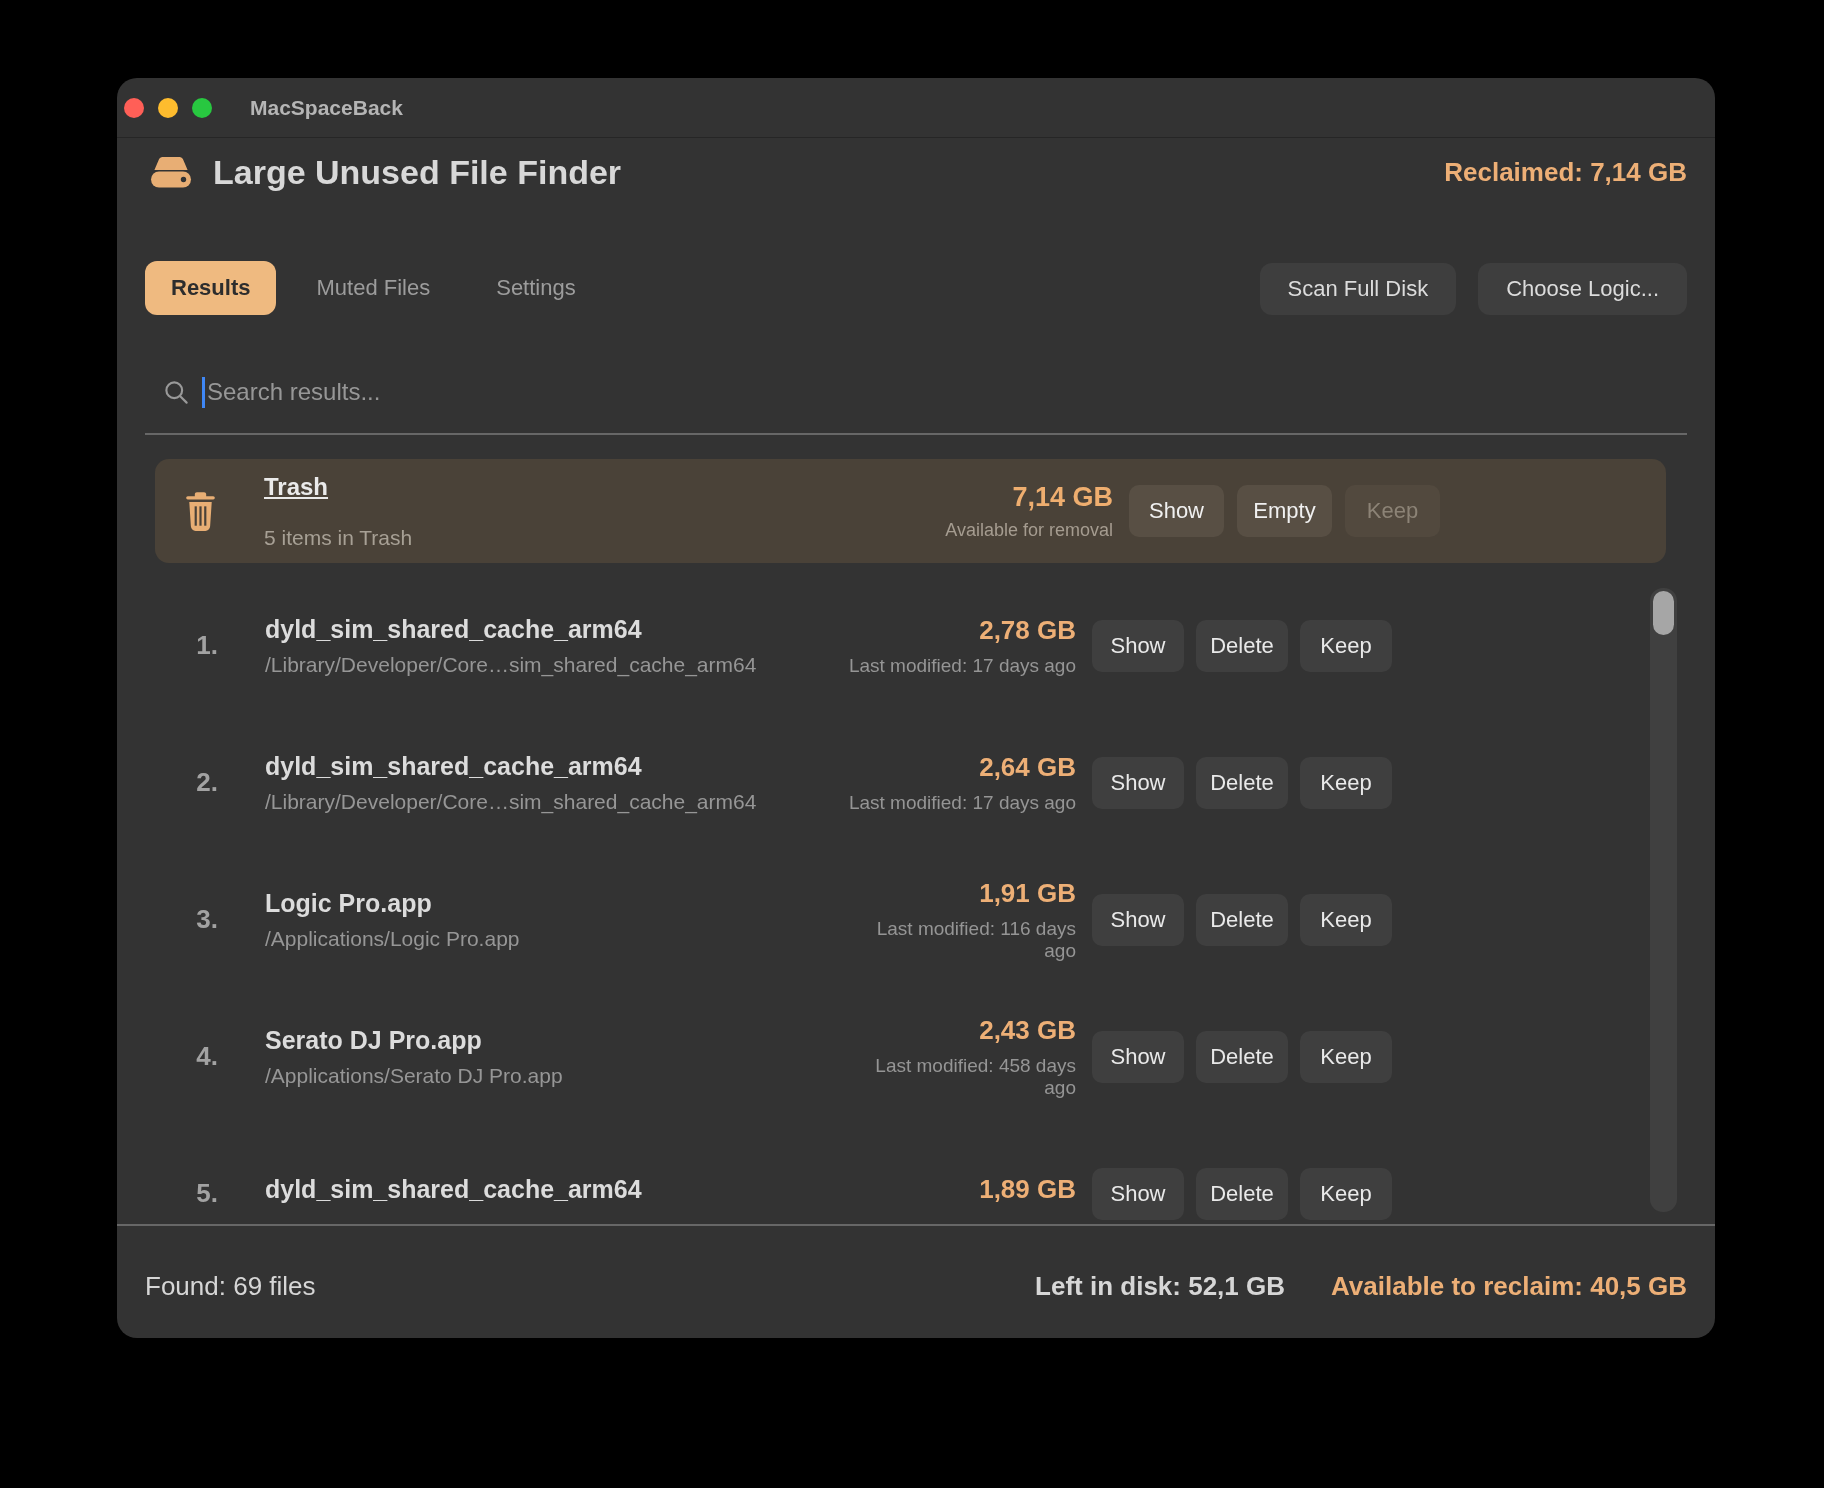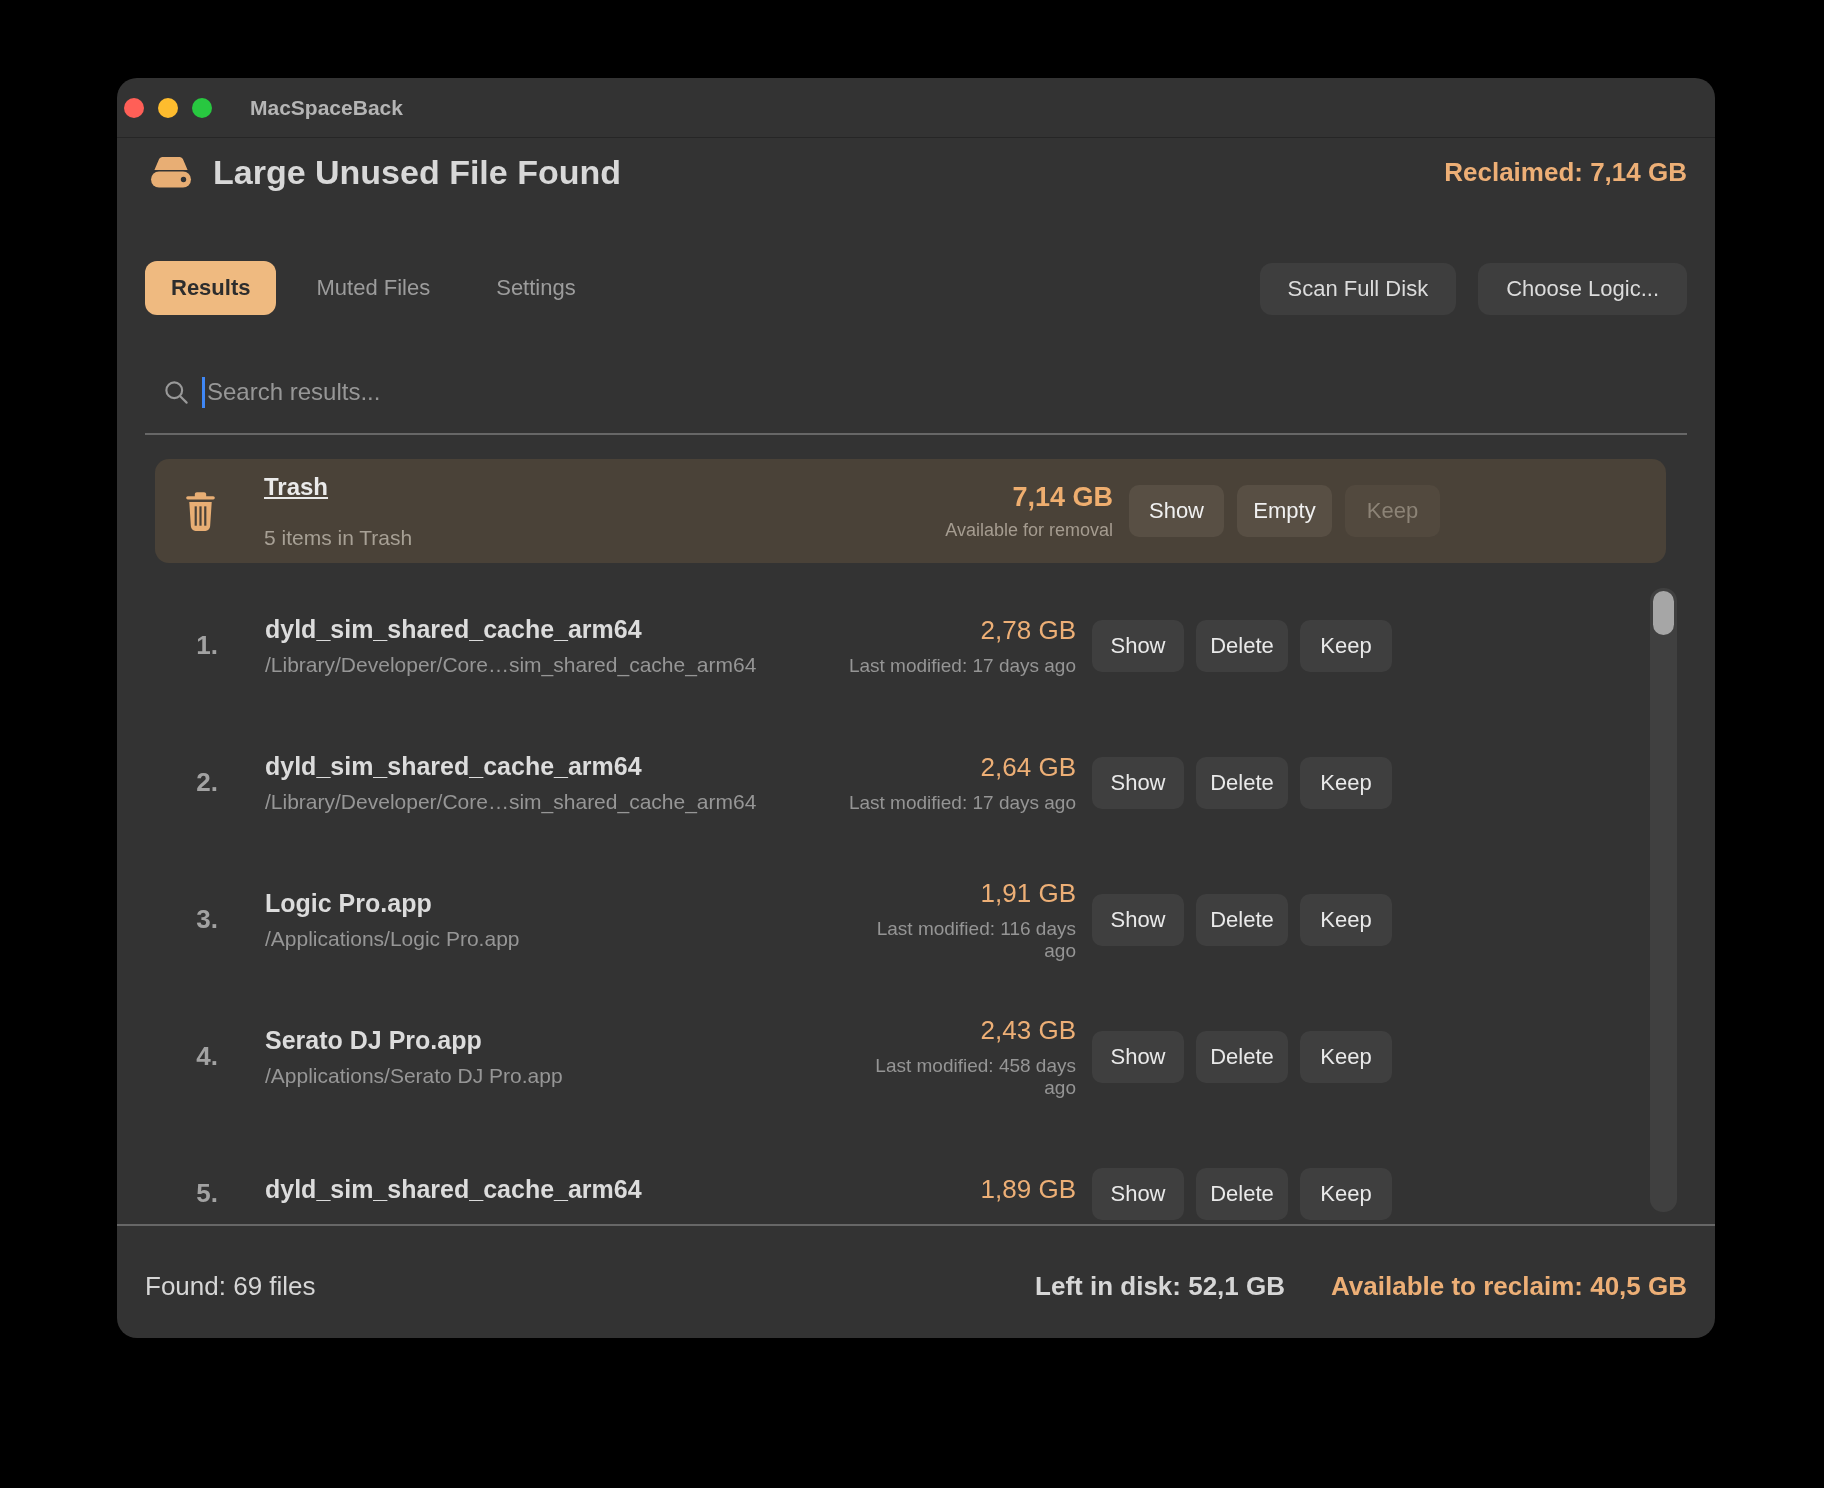--- a/index.html
+++ b/index.html
@@ -63,21 +63,21 @@
   .t-btn.disabled { color:#8c8376; background:#52493e; }
 
   
   .list { flex:1; min-height:0; overflow:hidden; padding-top:14px; }
   .row { height:137px; display:flex; align-items:center; }
   .num { width:73px; flex:none; text-align:right; font-size:26px; font-weight:700; color:#a2a2a2; }
   .info { margin-left:47px; min-width:0; flex:1; }
   .f-name { font-size:25px; font-weight:700; color:#dcdcdc; }
   .f-path { font-size:21px; color:#969696; margin-top:9px; }
   .metrics { width:230px; flex:none; text-align:right; }
-  .f-size { font-size:26px; font-weight:400; color:#edaf76; }
+  .f-size { font-size:26px; font-weight:700; color:#edaf76; }
   .f-mod  { font-size:19px; color:#959595; margin-top:9px; }
   .btns { display:flex; gap:12px; margin-left:16px; margin-right:295px; flex:none; }
   .btn { background:#3f3f3f; border:none; color:#e9e9e9; font-size:22px;
          min-width:92px; padding:13px 14px; border-radius:10px; }
 
   
   .scroll-track { position:absolute; right:38px; top:510px; width:27px; height:624px;
                   background:#404040; border-radius:13px; }
   .scroll-thumb { position:absolute; left:3px; top:3px; width:21px; height:44px;
                   background:#a6a6a6; border-radius:11px; }
@@ -105,21 +105,21 @@
   <div class="main">
 
     <div class="header">
       <span class="hdr-icon">
         <svg width="42" height="31" viewBox="0 0 42 31">
           <path d="M12.5 0 h17 c1.6 0 3 0.95 3.6 2.4 L37.6 13 H4.4 L8.9 2.4 C9.5 0.95 10.9 0 12.5 0 Z" fill="#e8ae74"></path>
           <rect x="1" y="14.5" width="40" height="16" rx="8" fill="#e8ae74"></rect>
           <circle cx="33.5" cy="22.5" r="2.7" fill="#333333"></circle>
         </svg>
       </span>
-      <span class="hdr-title">Large Unused File Found</span>
+      <span class="hdr-title">Large Unused File Finder</span>
       <span class="reclaimed">Reclaimed: 7,14 GB</span>
     </div>
 
     <div class="toolbar">
       <button class="tab active">Results</button>
       <button class="tab">Muted Files</button>
       <button class="tab">Settings</button>
       <span class="toolbar-spacer"></span>
       <button class="action-btn">Scan Full Disk</button>
       <button class="action-btn">Choose Logic...</button>

